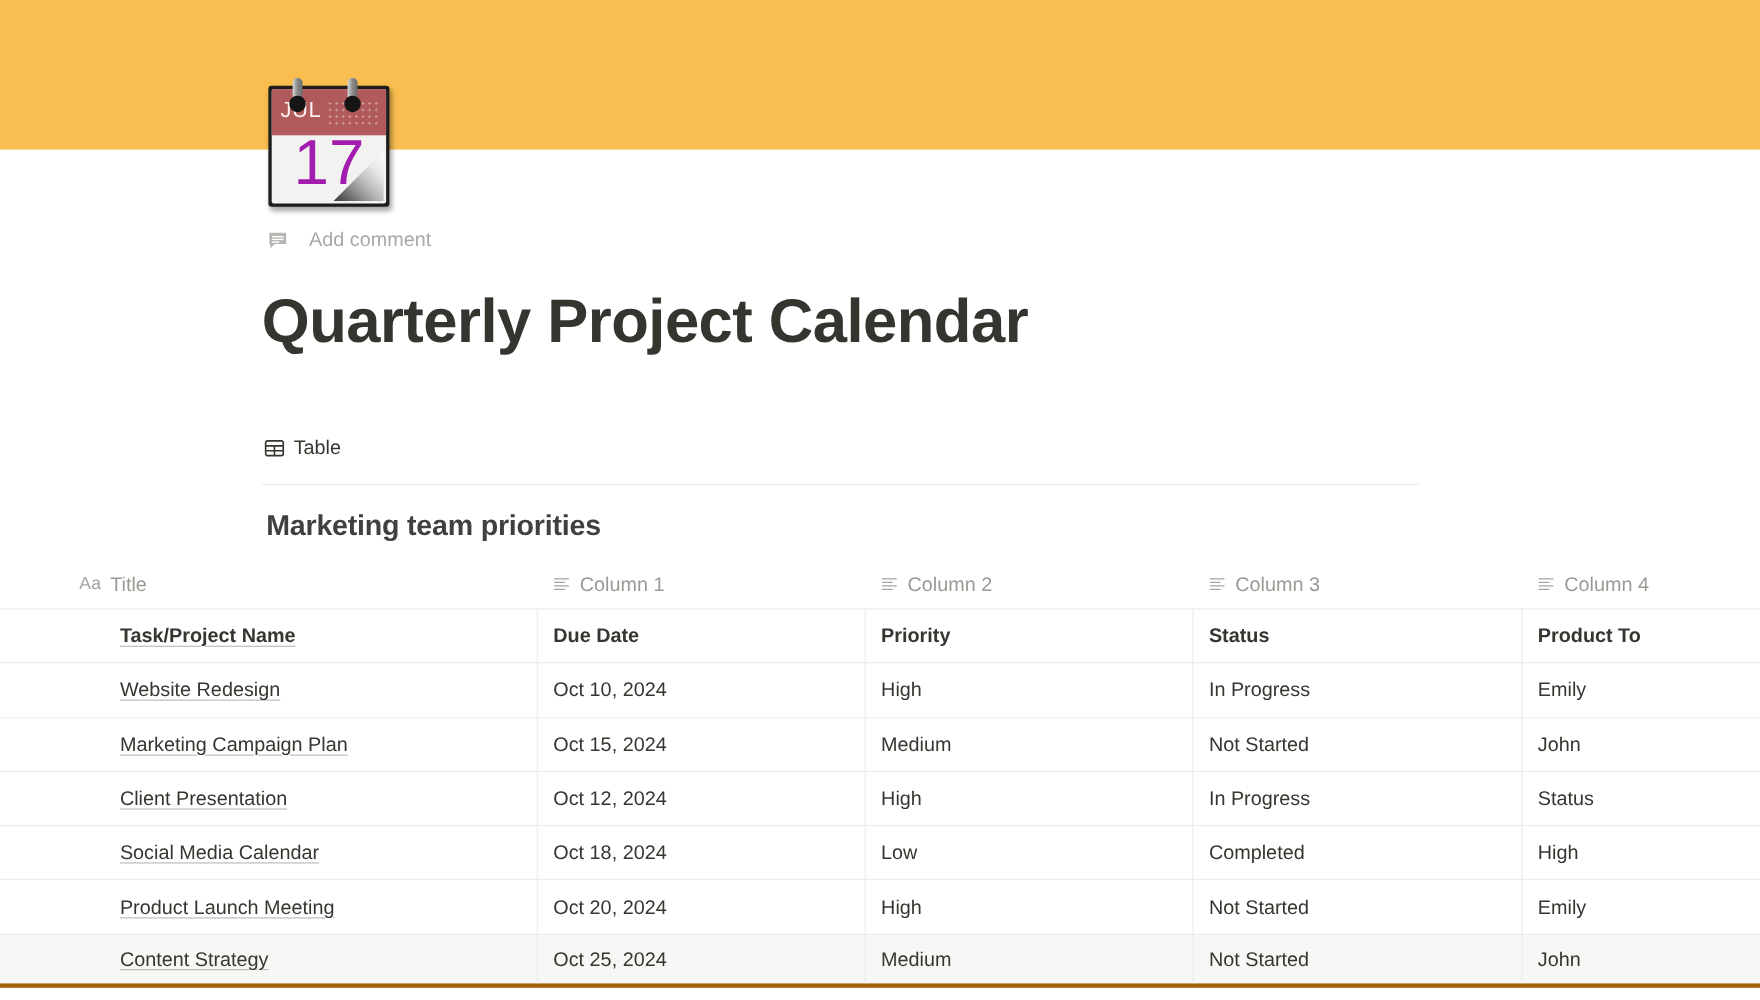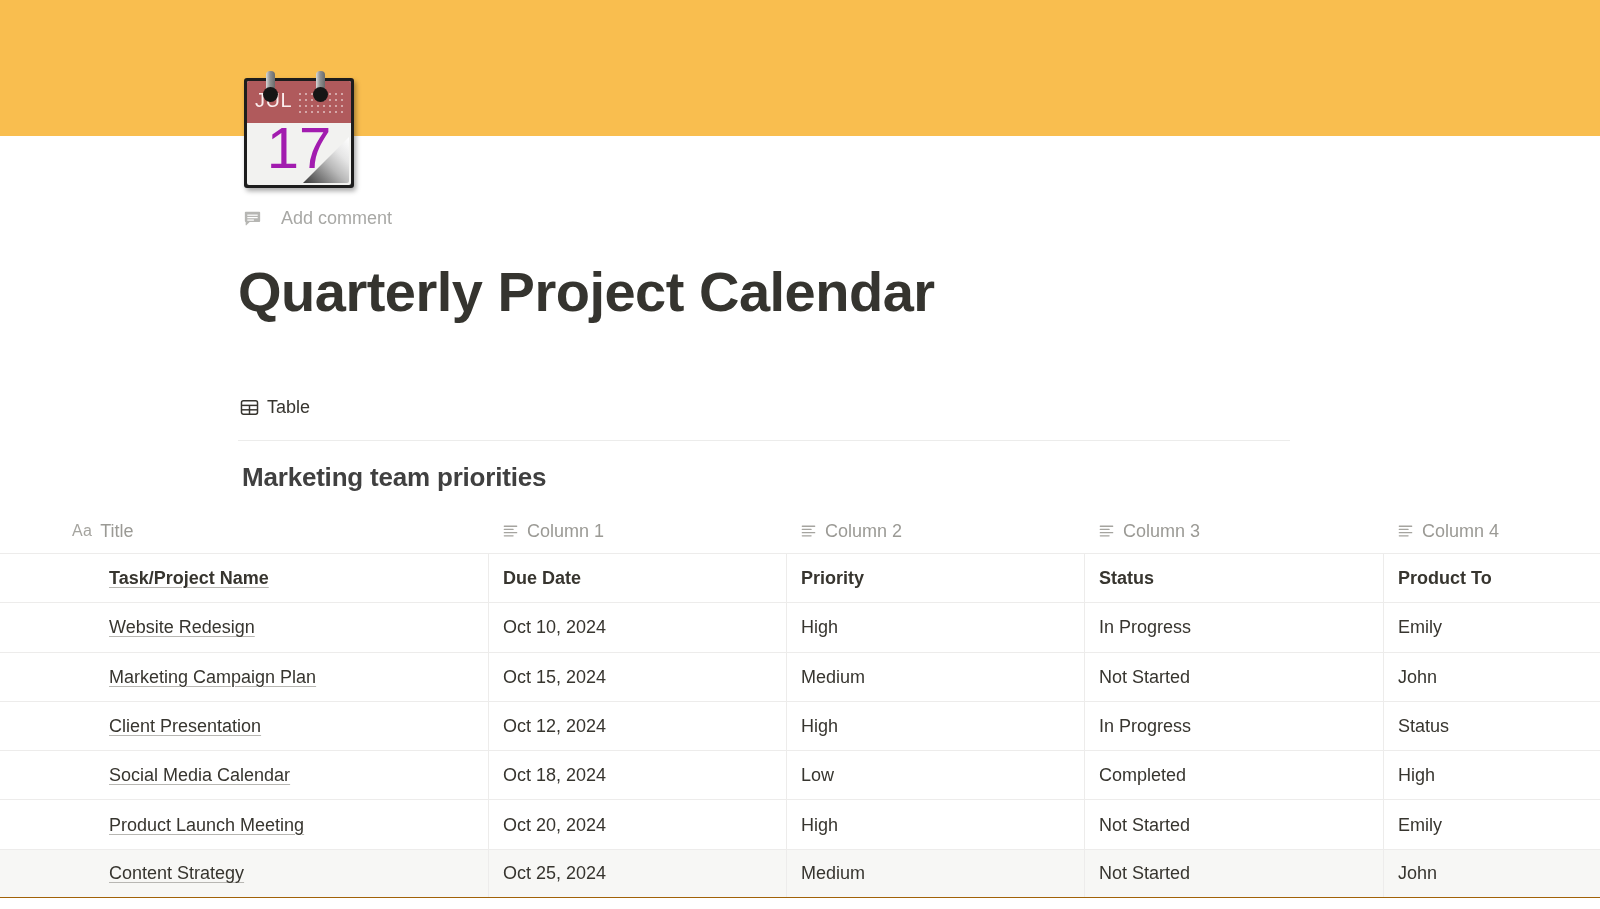--- a/index.html
+++ b/index.html
@@ -228,21 +228,21 @@
   }
 
   .db-rows { position: relative; }
   .db-row {
     display: flex;
     height: 49.3px;
     border-top: 1px solid #edeceb;
     align-items: stretch;
   }
   .db-row.is-hovered { background: #f7f7f5; }
-  .db-row.is-last { border-bottom: 1px solid #a16207; }
+  .db-row.is-last { border-bottom: 4px solid #a16207; }
 
   .db-cell {
     display: flex;
     align-items: center;
     font-size: 18px;
     color: #37352f;
     white-space: nowrap;
     overflow: hidden;
     line-height: 1;
   }

